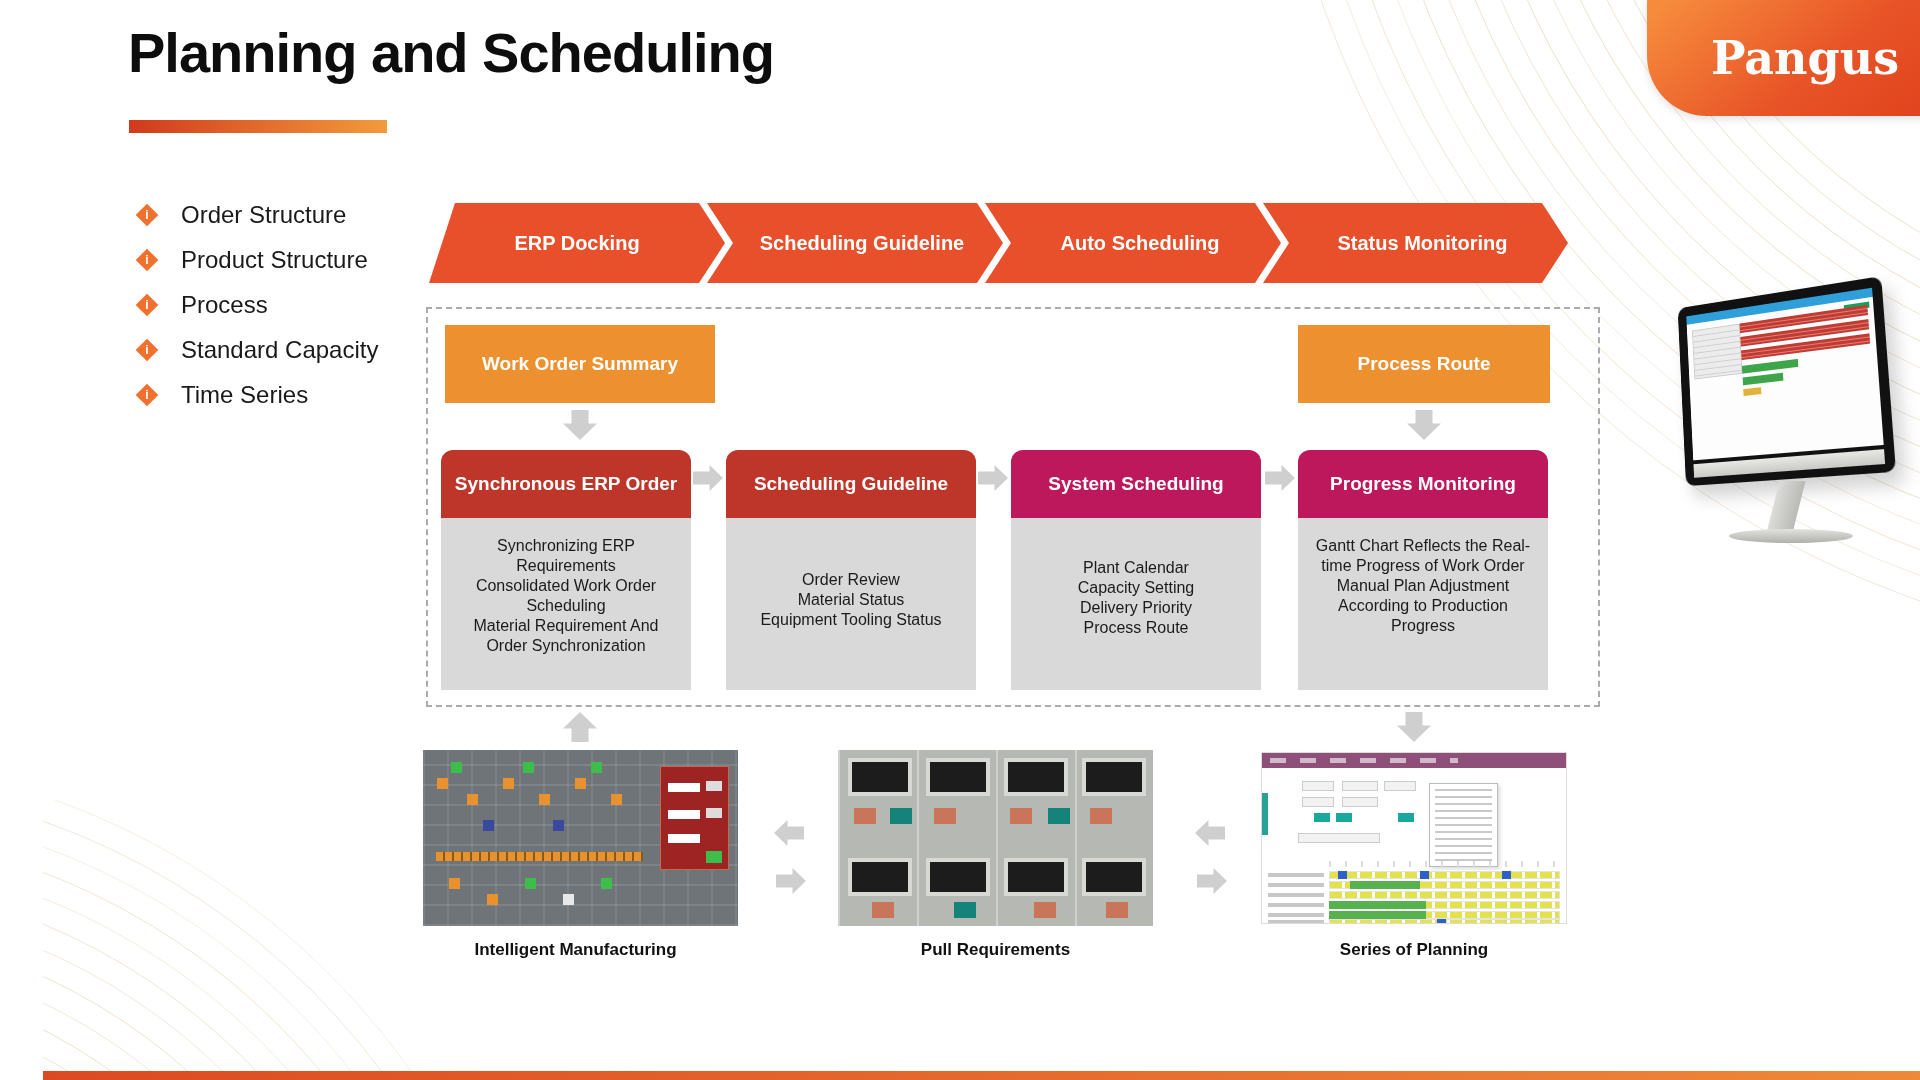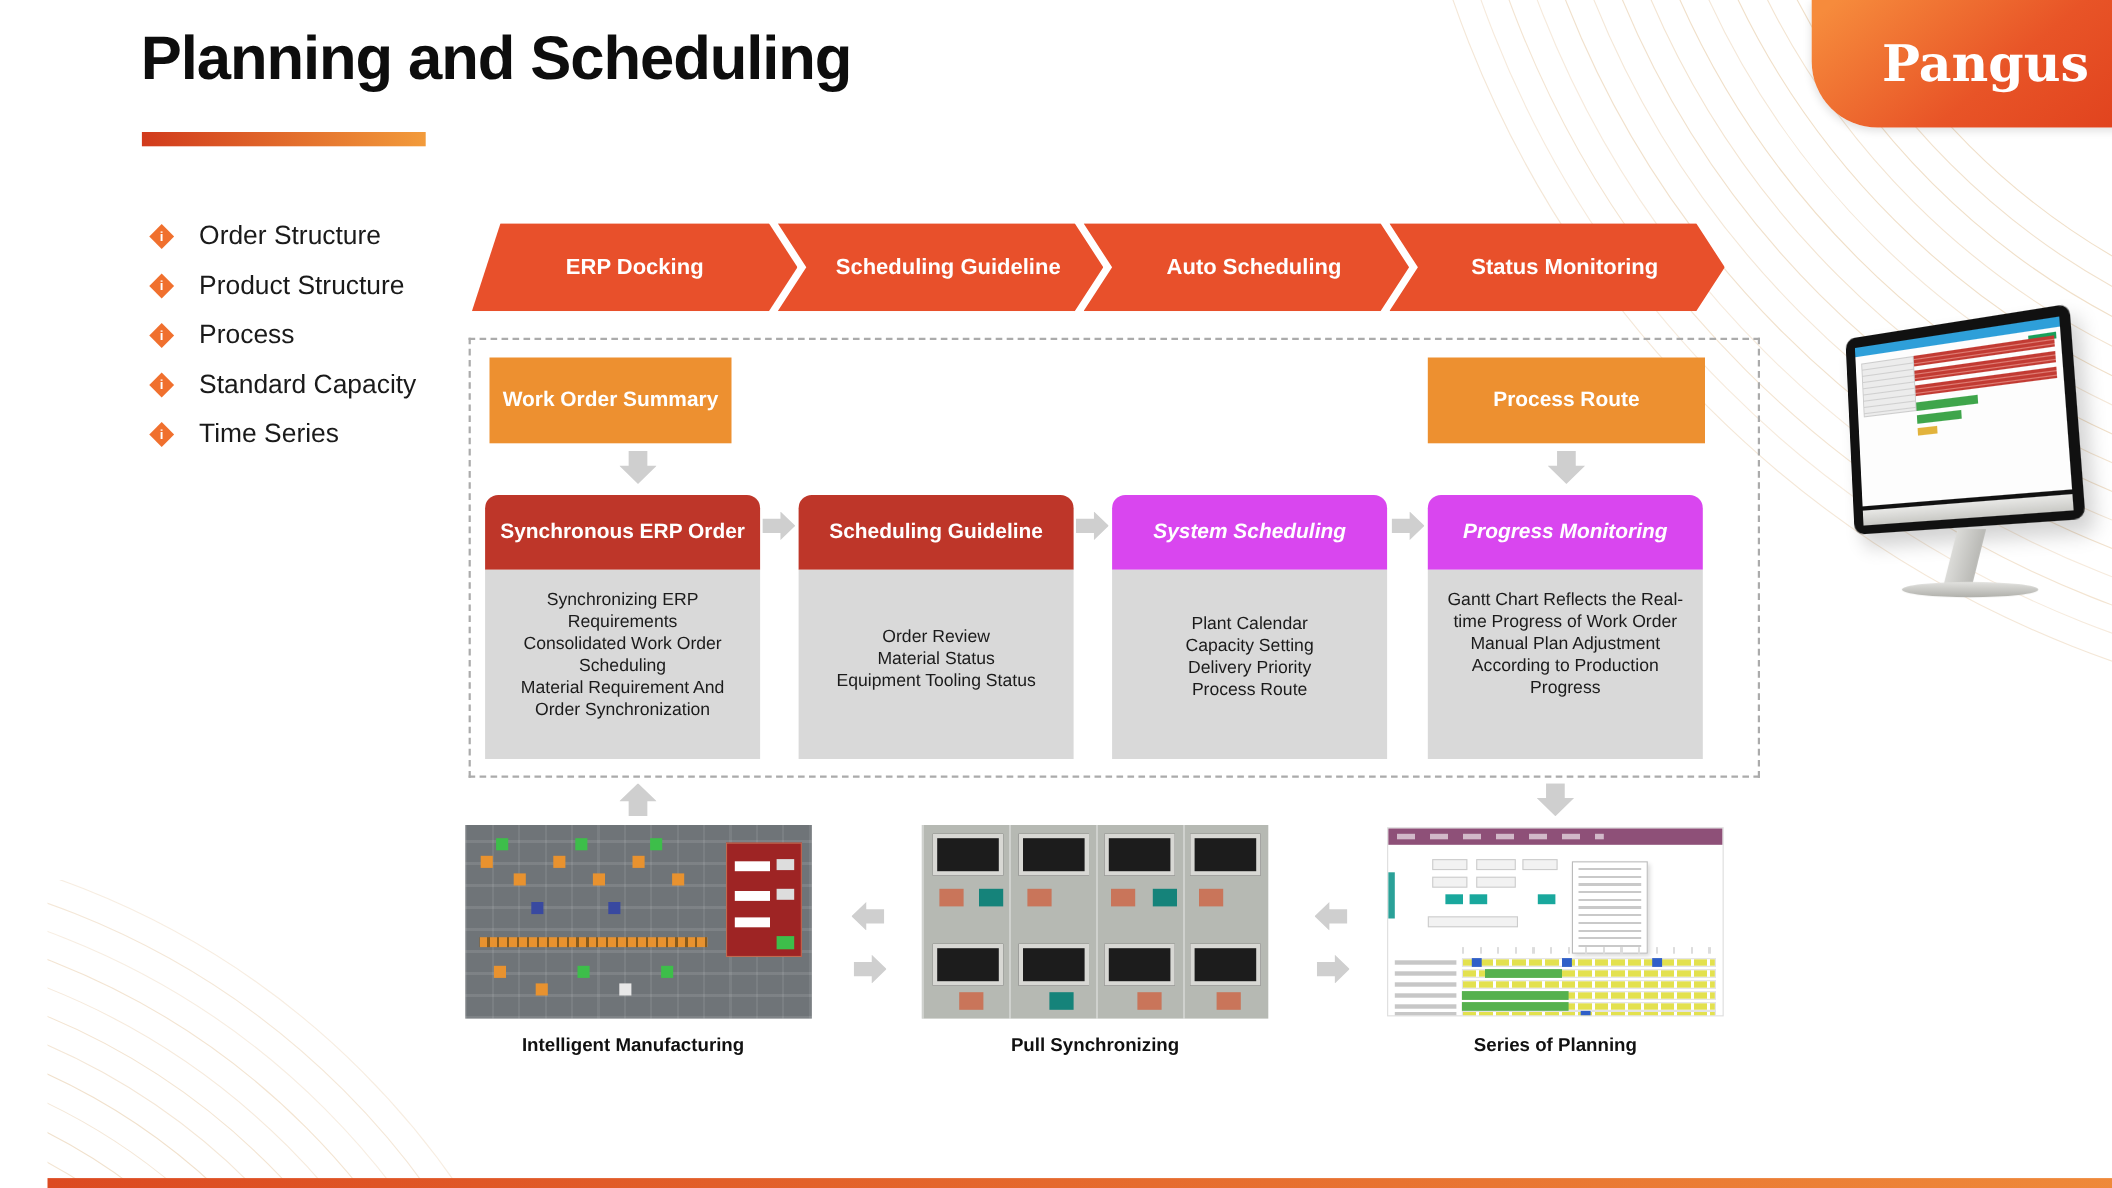--- a/index.html
+++ b/index.html
@@ -37,30 +37,30 @@
   .chev2{left:664px;width:296px;}
   .chev3{left:942px;width:296px;}
   .chev4{left:1220px;width:305px;}
 
   
   .dashed-box{position:absolute;left:383px;top:307px;width:1174px;height:400px;border:2px dashed #ababab;box-sizing:border-box;}
 
   
   .box-orange{position:absolute;height:78px;background:#ed9030;color:#fff;font-weight:bold;font-size:19px;
     display:flex;align-items:center;justify-content:center;}
-  .wos{left:402px;top:325px;width:220px;}
+  .wos{left:402px;top:325px;width:270px;}
   .pr{left:1255px;top:325px;width:252px;}
 
   
   .col{position:absolute;top:450px;width:250px;}
   .c1{left:398px}.c2{left:683px}.c3{left:968px}.c4{left:1255px}
   .col-h{height:68px;border-radius:12px 12px 0 0;color:#fff;font-weight:bold;font-size:19px;
     display:flex;align-items:center;justify-content:center;text-align:center;}
   .hdr-red{background:#be3629;}
-  .hdr-tan{background:#d946ef;font-style:italic;}
+  .hdr-tan{background:#be185d;}
   .col-b{height:172px;background:#d9d9d9;font-size:16px;color:#1b1b1b;text-align:center;
     white-space:pre-line;line-height:1.25;padding:18px 10px 0;box-sizing:border-box;}
   .c2 .col-b{padding-top:52px;}
   .c3 .col-b{padding-top:40px;}
 
   
   .garrow{position:absolute;background:#cfcfcf;}
   .ga-right{width:30px;height:26px;clip-path:polygon(100% 50%,55% 0,55% 25%,0 25%,0 75%,55% 75%,55% 100%);}
   .ga-left{width:30px;height:26px;clip-path:polygon(0 50%,45% 0,45% 25%,100% 25%,100% 75%,45% 75%,45% 100%);}
   .ga-down{width:34px;height:30px;clip-path:polygon(25% 0,75% 0,75% 45%,100% 45%,50% 100%,0 45%,25% 45%);}
@@ -354,21 +354,21 @@
       <div class="s3-green" style="left:21%;width:33%"></div>
     </div>
     <div class="s3-row" style="top:166px;height:6px">
       <div class="s3-lab" style="top:1px"></div>
         <div class="s3-cells"></div>
       <div class="s3-blue" style="left:58%"></div>
     </div>
   </div>
 
   <div class="cap cap1">Intelligent Manufacturing</div>
-  <div class="cap cap2">Pull Synchronizing</div>
+  <div class="cap cap2">Pull Requirements</div>
   <div class="cap cap3">Series of Planning</div>
 
   <div class="monitor">
     <div class="mon3d">
       <div class="mon-screen">
         <div class="mon-inner">
           <div class="mon-blue"></div>
           <div class="mon-greenchip"></div>
           <div class="mon-red r1"></div>
           <div class="mon-red r2"></div>

